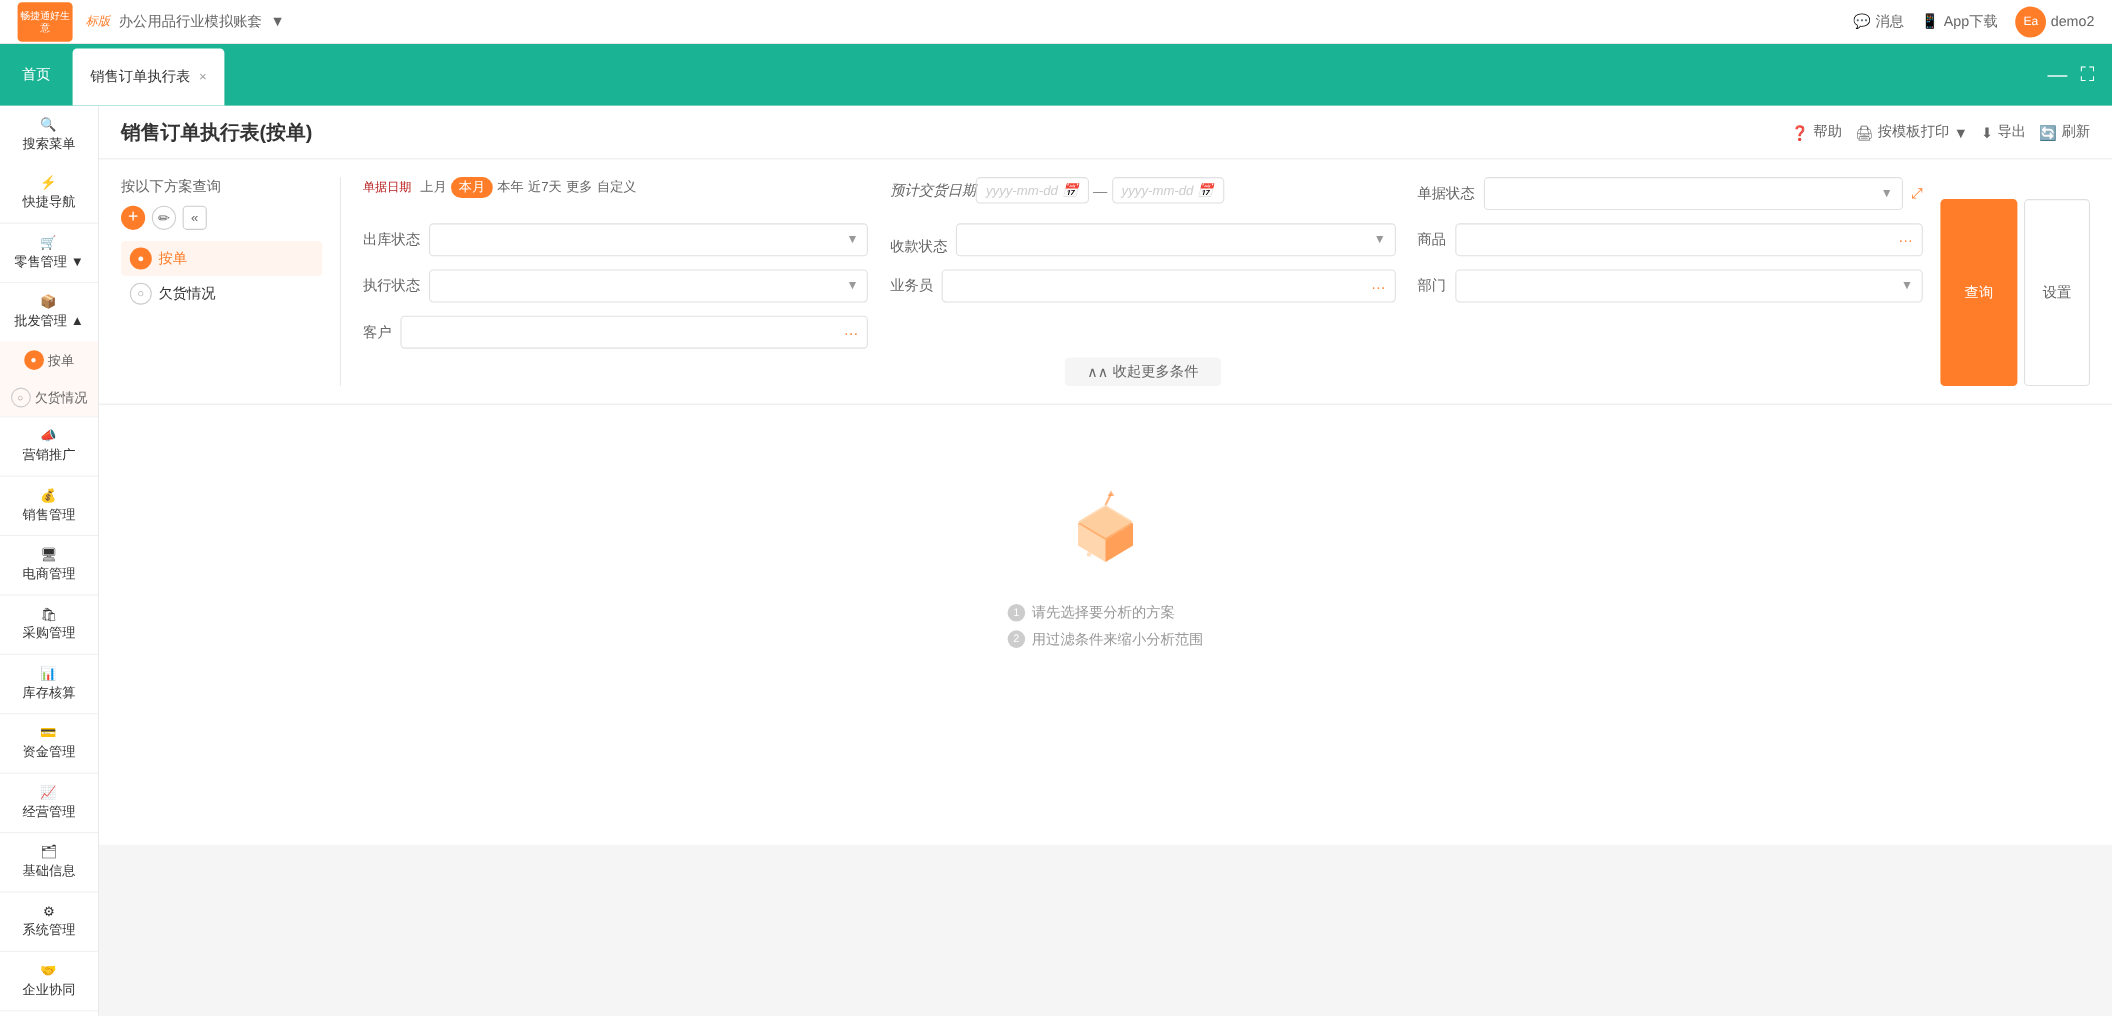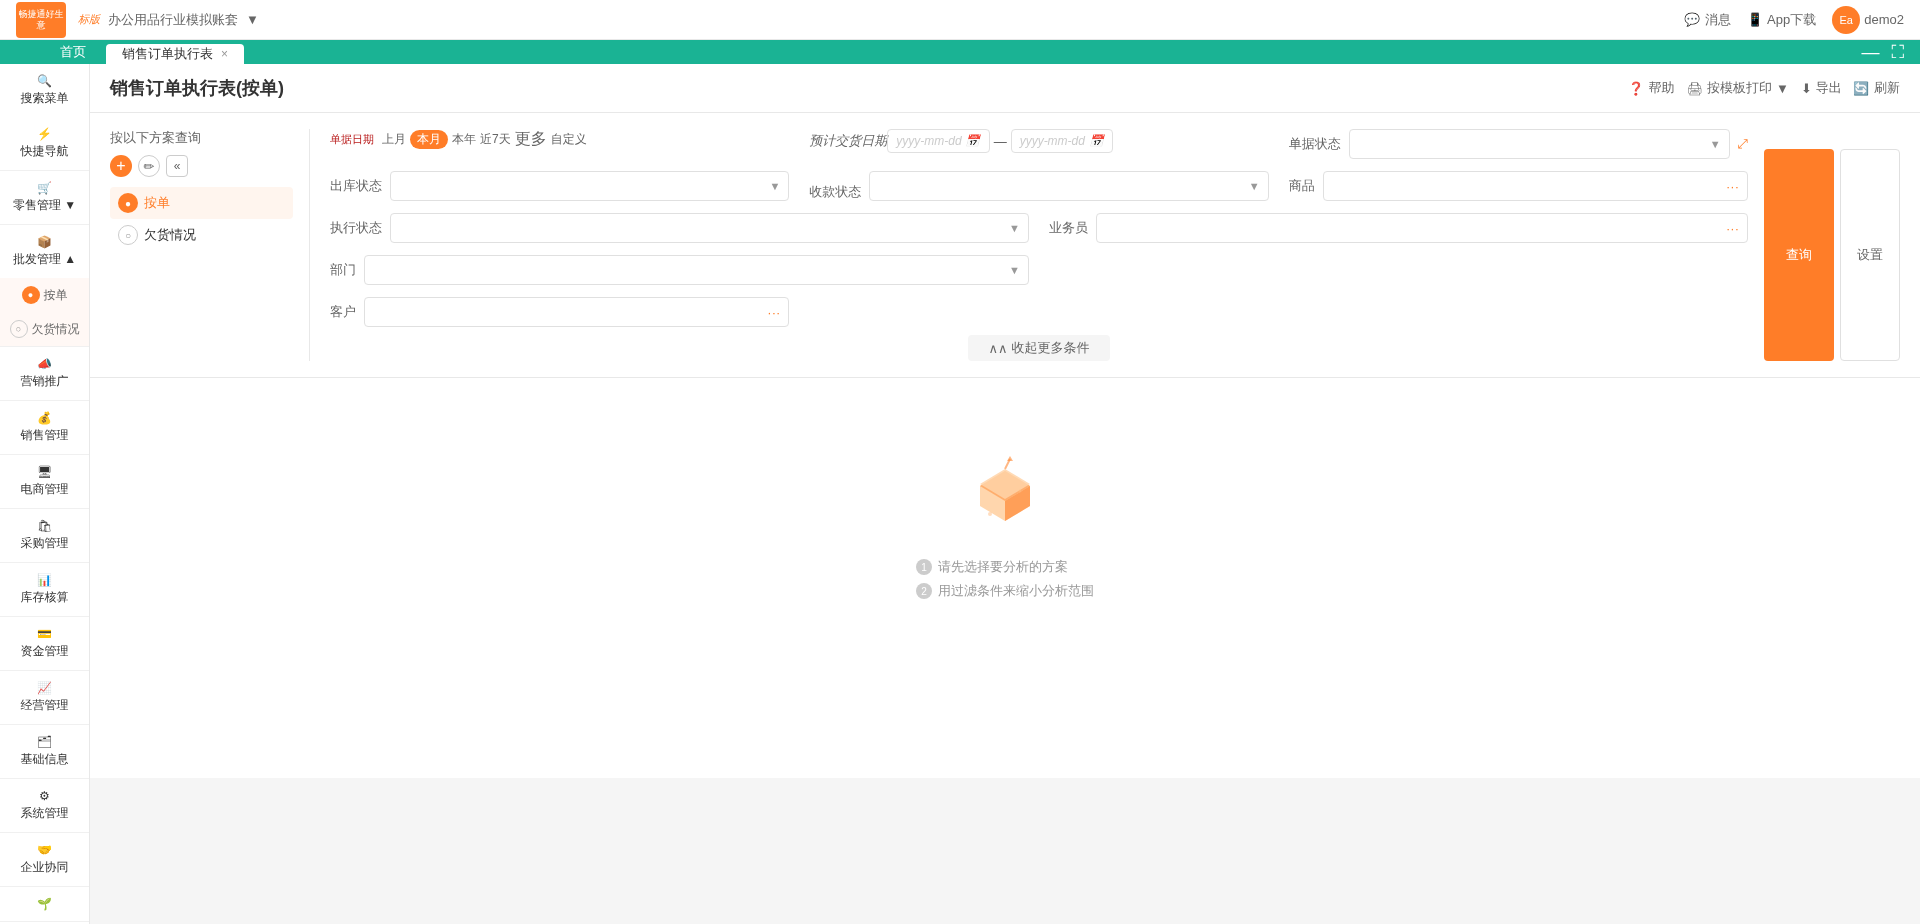--- a/index.html
+++ b/index.html
@@ -10,21 +10,21 @@
     .topbar-left { display: flex; align-items: center; gap: 8px; }
     .logo-box { width: 50px; height: 36px; background: #ff7d28; border-radius: 4px; display: flex; align-items: center; justify-content: center; flex-direction: column; }
     .logo-text { color: #fff; font-size: 9px; line-height: 1.2; text-align: center; }
     .top-title { font-size: 13px; color: #666; }
     .top-dropdown { color: #666; cursor: pointer; }
     .topbar-right { display: flex; align-items: center; gap: 16px; color: #666; font-size: 13px; }
     .topbar-right .nav-item { display: flex; align-items: center; gap: 4px; cursor: pointer; }
     .avatar { width: 28px; height: 28px; border-radius: 50%; background: #ff7d28; display: flex; align-items: center; justify-content: center; color: #fff; font-size: 11px; overflow: hidden; }
 
     
-    .tabbar { height: 24px; background: #1ab394; display: flex; align-items: stretch; flex-shrink: 0; position: relative; padding-left: 40px; }
+    .tabbar { height: 56px; background: #1ab394; display: flex; align-items: stretch; flex-shrink: 0; position: relative; }
     .tab-home { padding: 0 20px; display: flex; align-items: center; color: #fff; font-size: 13px; cursor: pointer; }
     .tab-active { background: #fff; color: #333; padding: 0 16px; display: flex; align-items: center; gap: 8px; font-size: 13px; cursor: pointer; border-radius: 4px 4px 0 0; margin-top: 4px; }
     .tab-close { color: #999; font-size: 12px; cursor: pointer; }
     .tab-right-icons { margin-left: auto; display: flex; align-items: center; gap: 12px; padding-right: 16px; color: #fff; font-size: 16px; cursor: pointer; }
 
     
     .main-layout { display: flex; flex: 1; overflow: hidden; }
 
     
     .sidebar { width: 90px; background: #fff; border-right: 1px solid #e8e8e8; display: flex; flex-direction: column; flex-shrink: 0; overflow-y: auto; }
@@ -268,21 +268,21 @@
           <div style="display:grid;grid-template-columns:repeat(3,1fr);gap:12px 20px;margin-bottom:12px;align-items:start;">
 
             <div>
               <div style="display:flex;align-items:center;gap:8px;margin-bottom:4px;">
                 <span style="font-size:11px;color:#b91c1c;">单据日期</span>
                 <div style="display:flex;align-items:center;gap:4px;">
                   <span style="font-size:12px;color:#666;cursor:pointer;">上月</span>
                   <span style="font-size:12px;color:#fff;background:#ff7d28;border-radius:10px;padding:1px 7px;cursor:pointer;">本月</span>
                   <span style="font-size:12px;color:#666;cursor:pointer;">本年</span>
                   <span style="font-size:12px;color:#666;cursor:pointer;">近7天</span>
-                  <span style="font-size:16px;color:#666;cursor:pointer;">更多</span>
+                  <span style="font-size:12px;color:#666;cursor:pointer;">更多</span>
                   <span style="font-size:12px;color:#666;cursor:pointer;">自定义</span>
                 </div>
               </div>
             </div>
 
             <div>
               <div style="display:flex;align-items:center;gap:0;font-style:italic;">
                 <span style="font-size:13px;color:#666;white-space:nowrap;">预计交货日期</span>
                 <div style="display:flex;align-items:center;gap:4px;flex:1;">
                   <div style="border:1px solid #e0e0e0;border-radius:4px;padding:4px 8px;font-size:12px;color:#ccc;min-width:100px;display:flex;align-items:center;gap:4px;cursor:pointer;">
@@ -324,21 +324,21 @@
               </div>
             </div>
             <div style="display:flex;align-items:center;gap:8px;">
               <span style="font-size:13px;color:#666;white-space:nowrap;">商品</span>
               <div style="flex:1;border:1px solid #e0e0e0;border-radius:4px;padding:5px 8px;font-size:13px;display:flex;align-items:center;justify-content:flex-end;cursor:pointer;min-height:30px;background:#fff;">
                 <span style="color:#ff7d28;">···</span>
               </div>
             </div>
           </div>
 
-          <div style="display:grid;grid-template-columns:repeat(2,1fr);gap:12px 20px;margin-bottom:12px;">
+          <div style="display:grid;grid-template-columns:repeat(3,1fr);gap:12px 20px;margin-bottom:12px;">
             <div style="display:flex;align-items:center;gap:8px;">
               <span style="font-size:13px;color:#666;white-space:nowrap;">执行状态</span>
               <div style="flex:1;border:1px solid #e0e0e0;border-radius:4px;padding:5px 8px;font-size:13px;display:flex;align-items:center;justify-content:space-between;cursor:pointer;min-height:30px;background:#fff;">
                 <span></span>
                 <span style="color:#999;font-size:11px;">▼</span>
               </div>
             </div>
             <div style="display:flex;align-items:center;gap:8px;">
               <span style="font-size:13px;color:#666;white-space:nowrap;">业务员</span>
               <div style="flex:1;border:1px solid #e0e0e0;border-radius:4px;padding:5px 8px;font-size:13px;display:flex;align-items:center;justify-content:flex-end;cursor:pointer;min-height:30px;background:#fff;">

